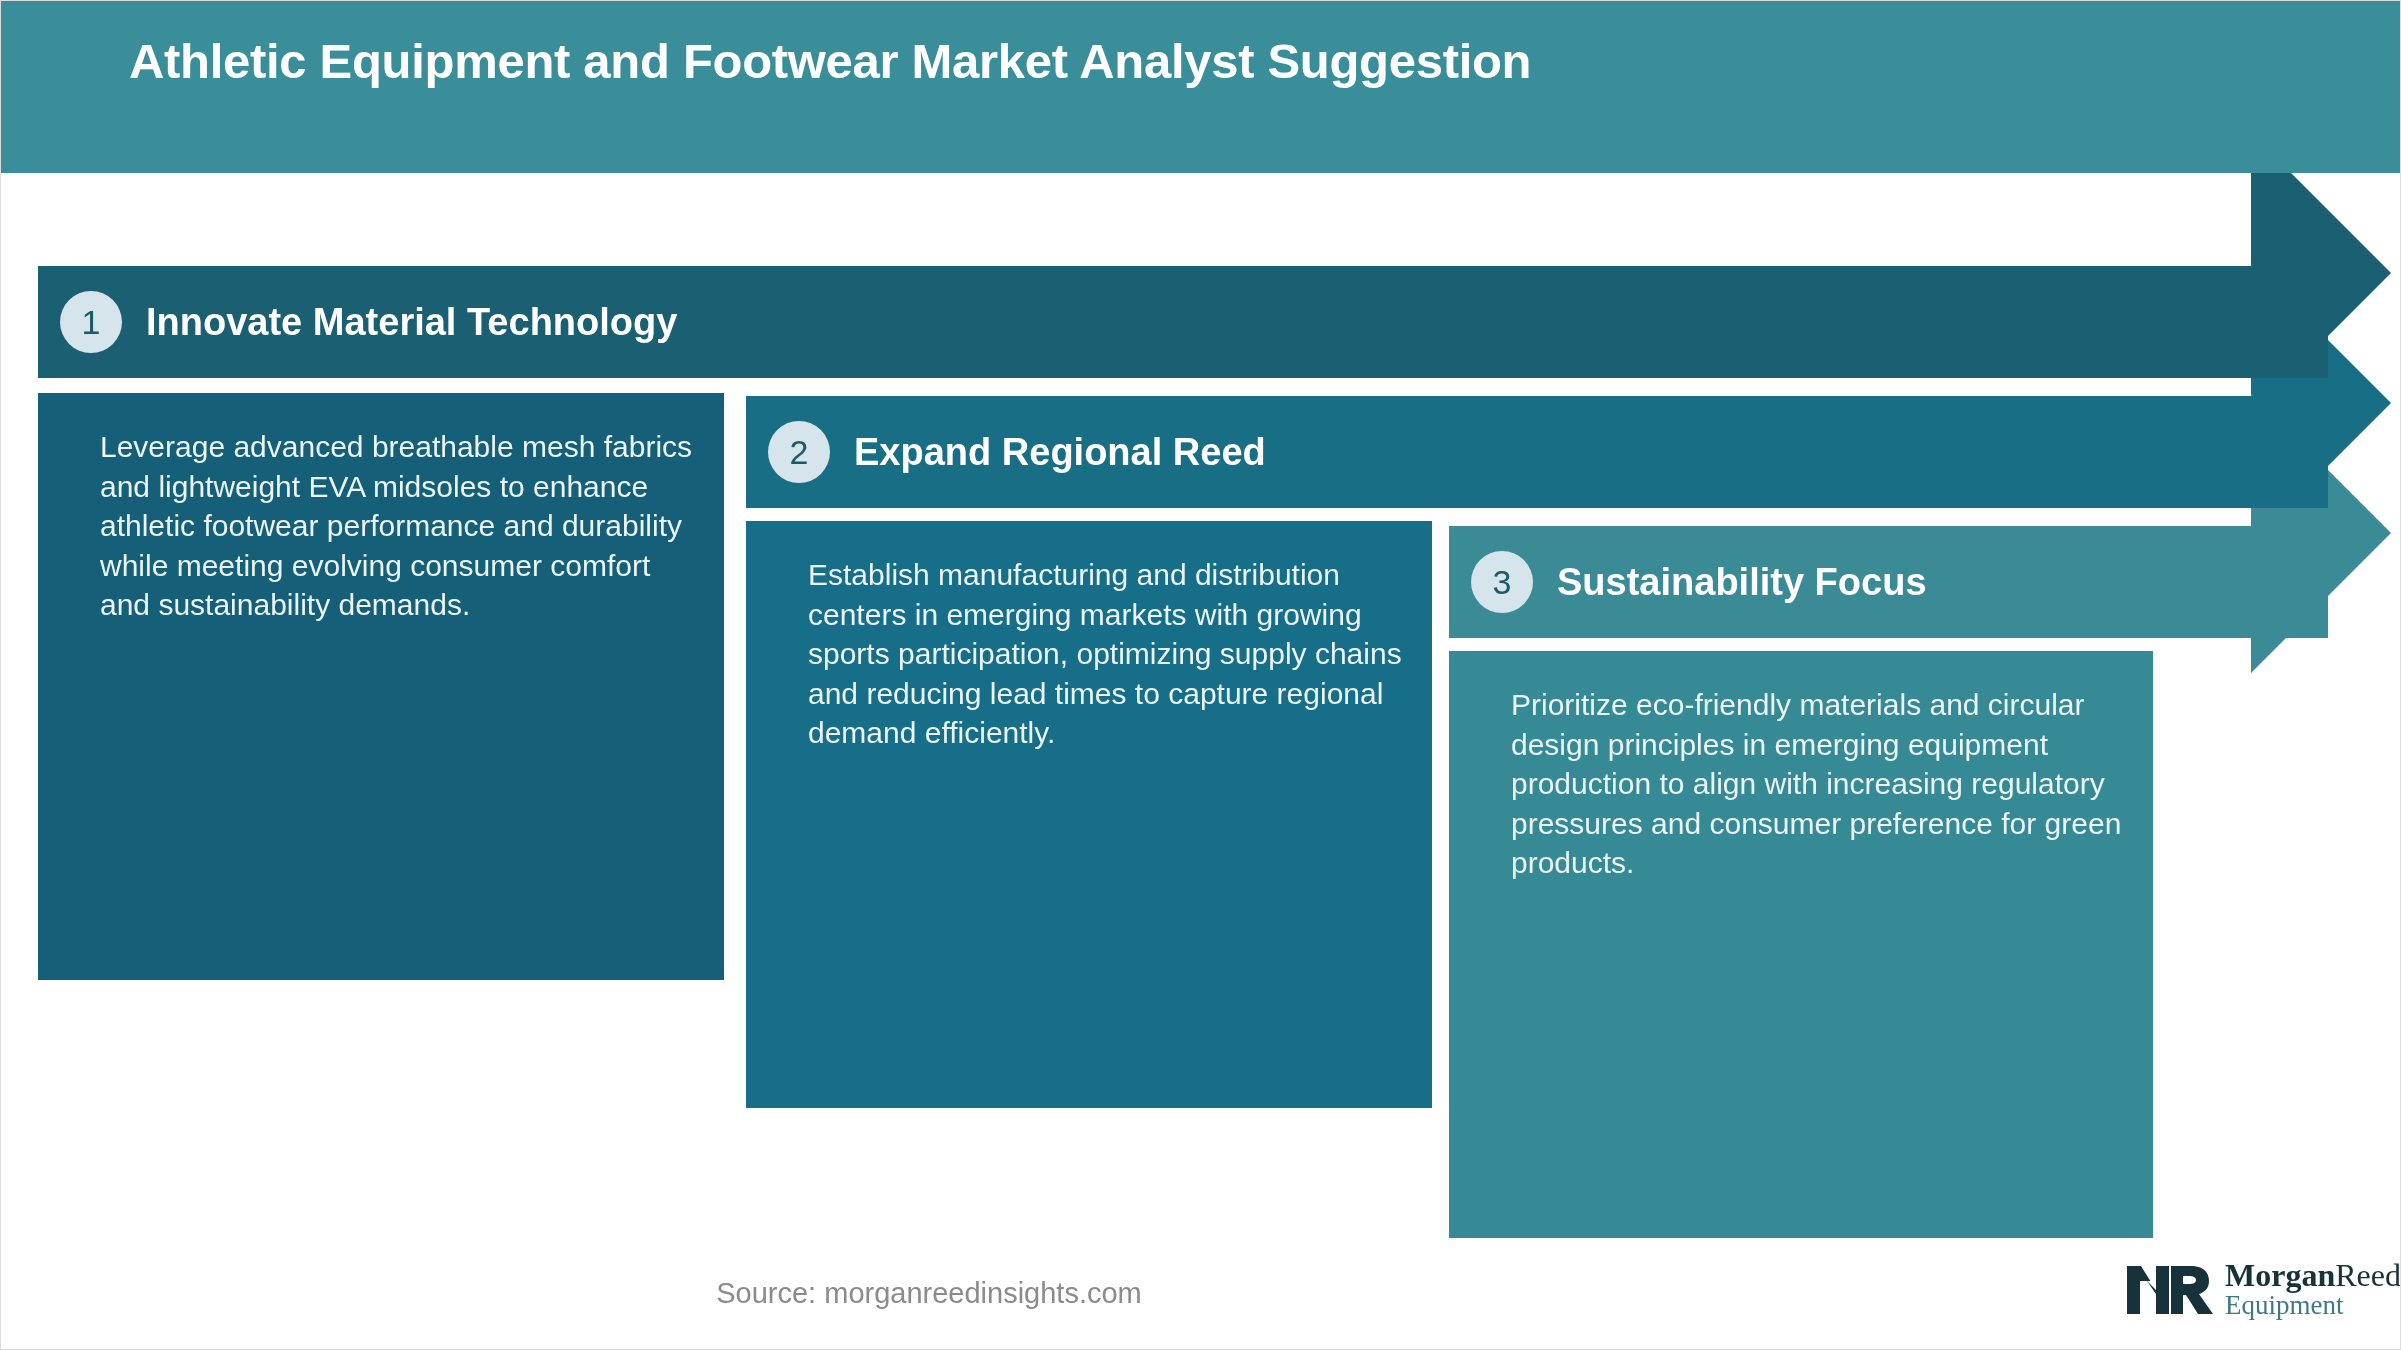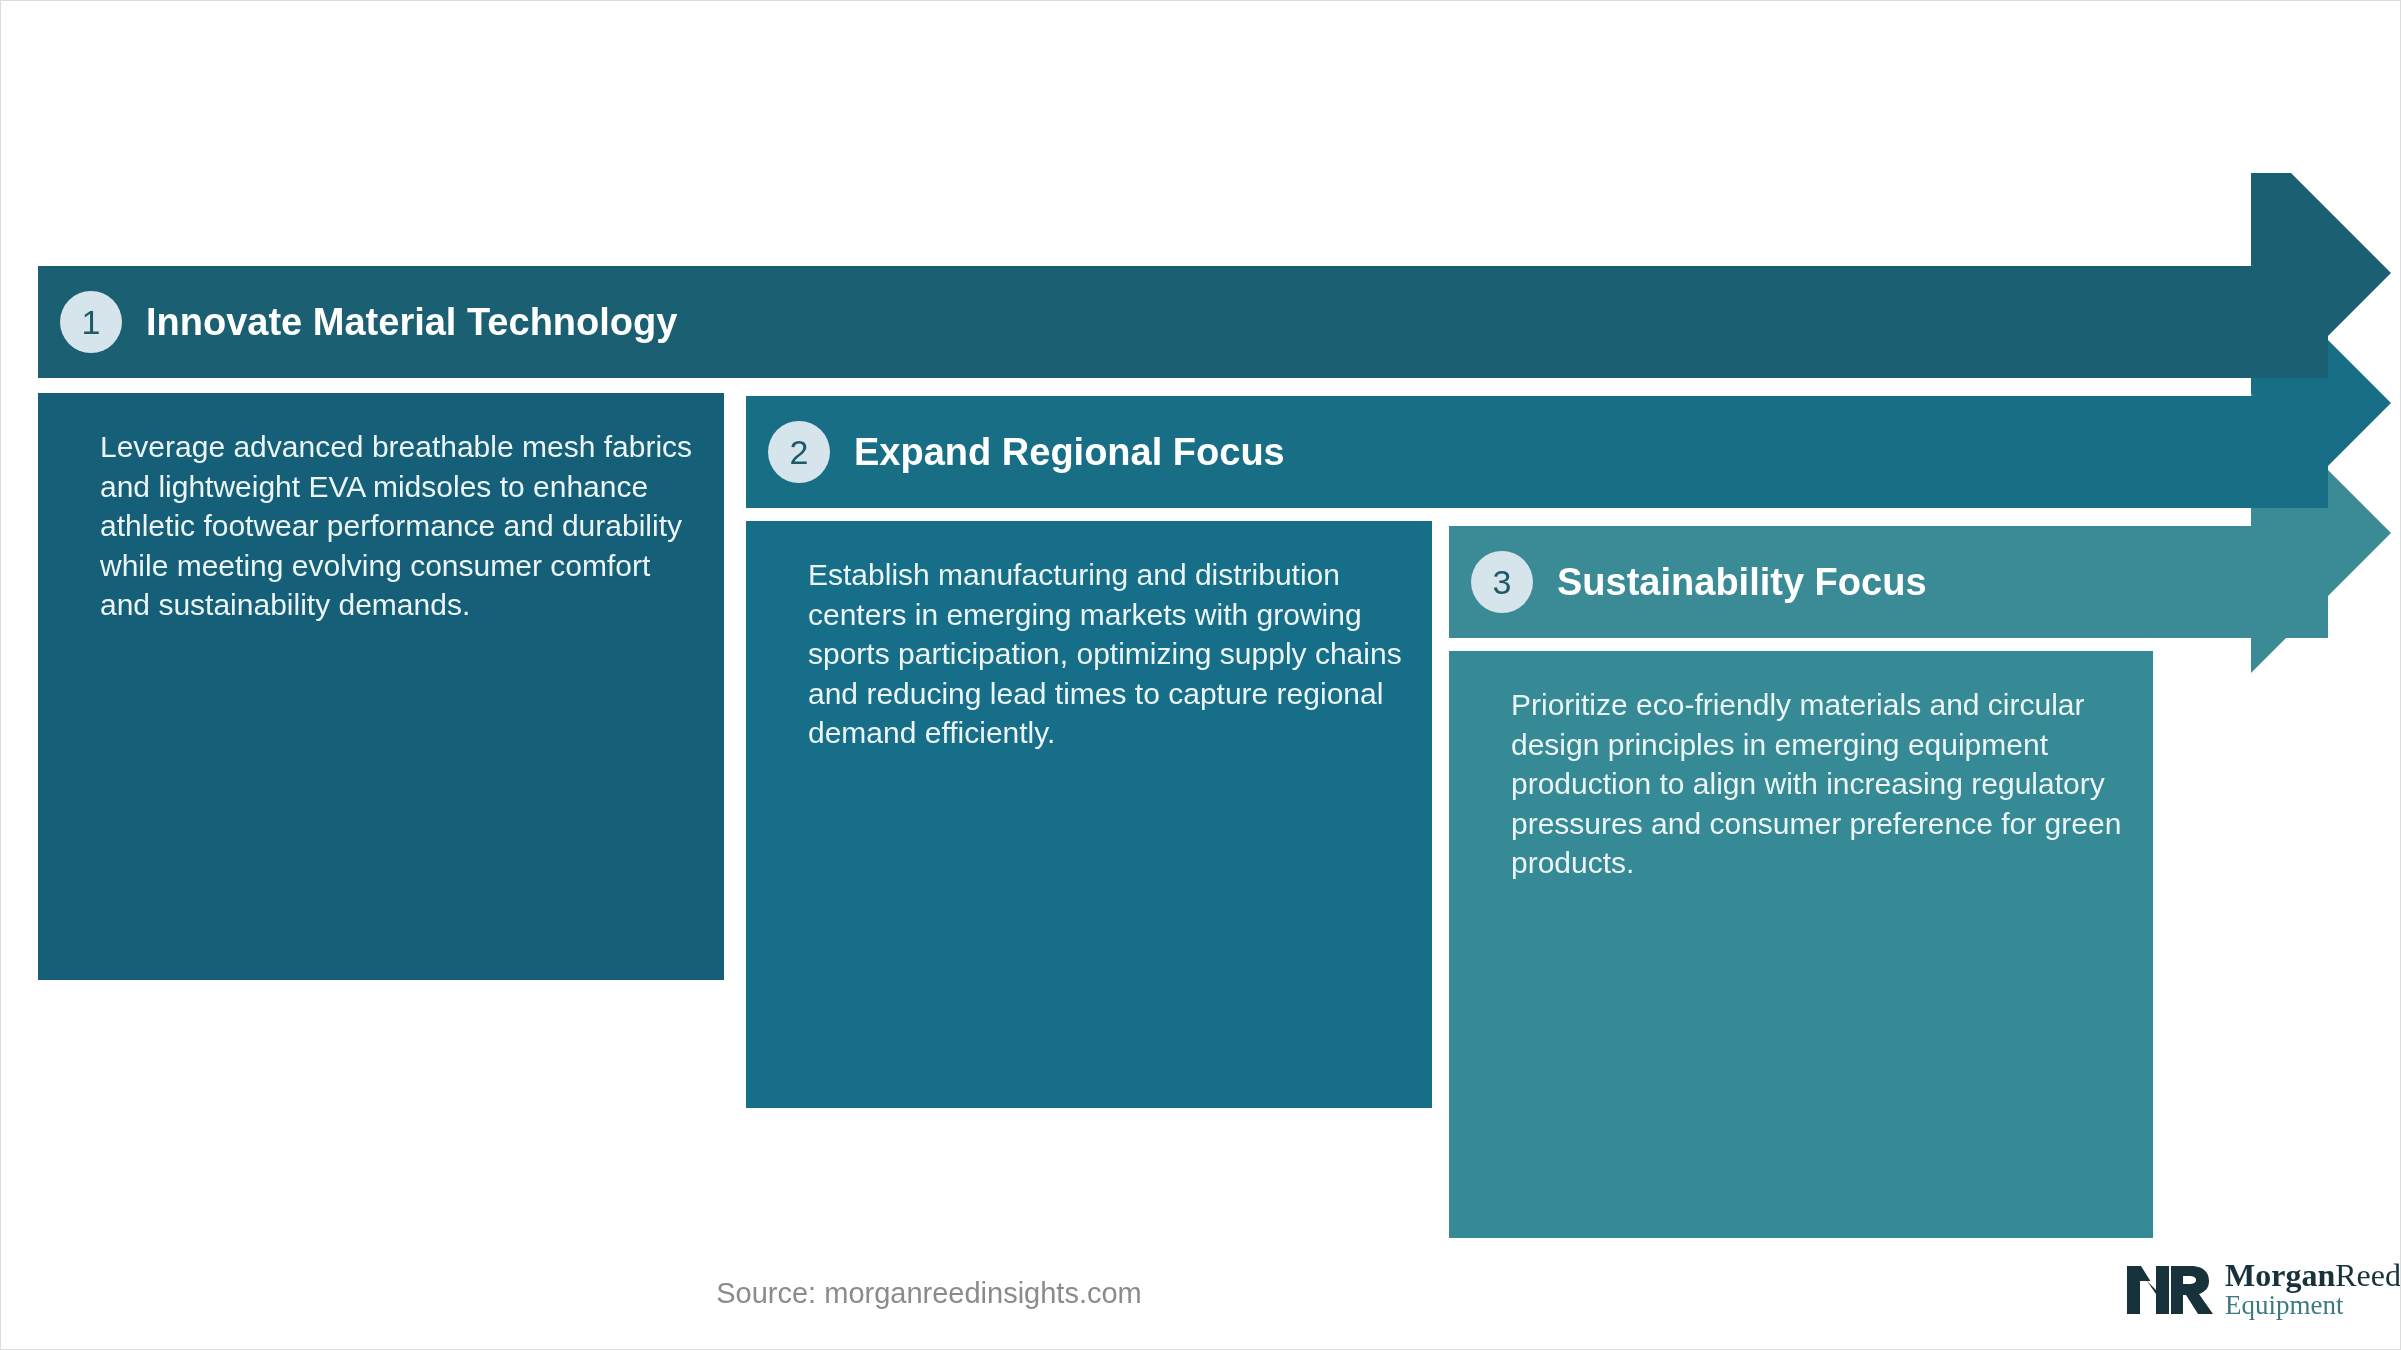--- a/index.html
+++ b/index.html
@@ -139,39 +139,42 @@
   .logo-line1 { font-size: 32px; color: #17323a; }
   .logo-line1 b { font-weight: bold; }
   .logo-line1 span.reed { font-weight: normal; }
   .logo-line2 { font-size: 27px; color: #3d7a84; }
 </style>
 </head>
 <body>
 
 <div id="page">
 
+  <div id="banner">
+    <div id="banner-title">Athletic Equipment and Footwear Market Analyst Suggestion</div>
+  </div>
 
   <svg id="arrows" viewBox="0 0 2401 1000" width="2401" height="1000">
 
     <path fill="#1b5f72" d="M 2250 93 L 2250 -40 L 2390 100 L 2250 240 L 2250 205 L 2000 205 L 2000 93 Z"></path>
 
     <path fill="#176e85" d="M 2250 223 L 2250 90 L 2390 230 L 2250 370 L 2250 335 L 2000 335 L 2000 223 Z"></path>
 
     <path fill="#3b8b96" d="M 2250 353 L 2250 220 L 2390 360 L 2250 500 L 2250 465 L 2000 465 L 2000 353 Z"></path>
   </svg>
 
   <div class="step-header" id="step1-header">
     <div class="step-num">1</div>
     <div class="step-title">Innovate Material Technology</div>
   </div>
   <div class="step-body" id="step1-body">Leverage advanced breathable mesh fabrics and lightweight EVA midsoles to enhance athletic footwear performance and durability while meeting evolving consumer comfort and sustainability demands.</div>
 
   <div class="step-header" id="step2-header">
     <div class="step-num">2</div>
-    <div class="step-title">Expand Regional Focus</div>
+    <div class="step-title">Expand Regional Reed</div>
   </div>
   <div class="step-body" id="step2-body">Establish manufacturing and distribution centers in emerging markets with growing sports participation, optimizing supply chains and reducing lead times to capture regional demand efficiently.</div>
 
   <div class="step-header" id="step3-header">
     <div class="step-num">3</div>
     <div class="step-title">Sustainability Focus</div>
   </div>
   <div class="step-body" id="step3-body">Prioritize eco-friendly materials and circular design principles in emerging equipment production to align with increasing regulatory pressures and consumer preference for green products.</div>
 
   <div id="source">

